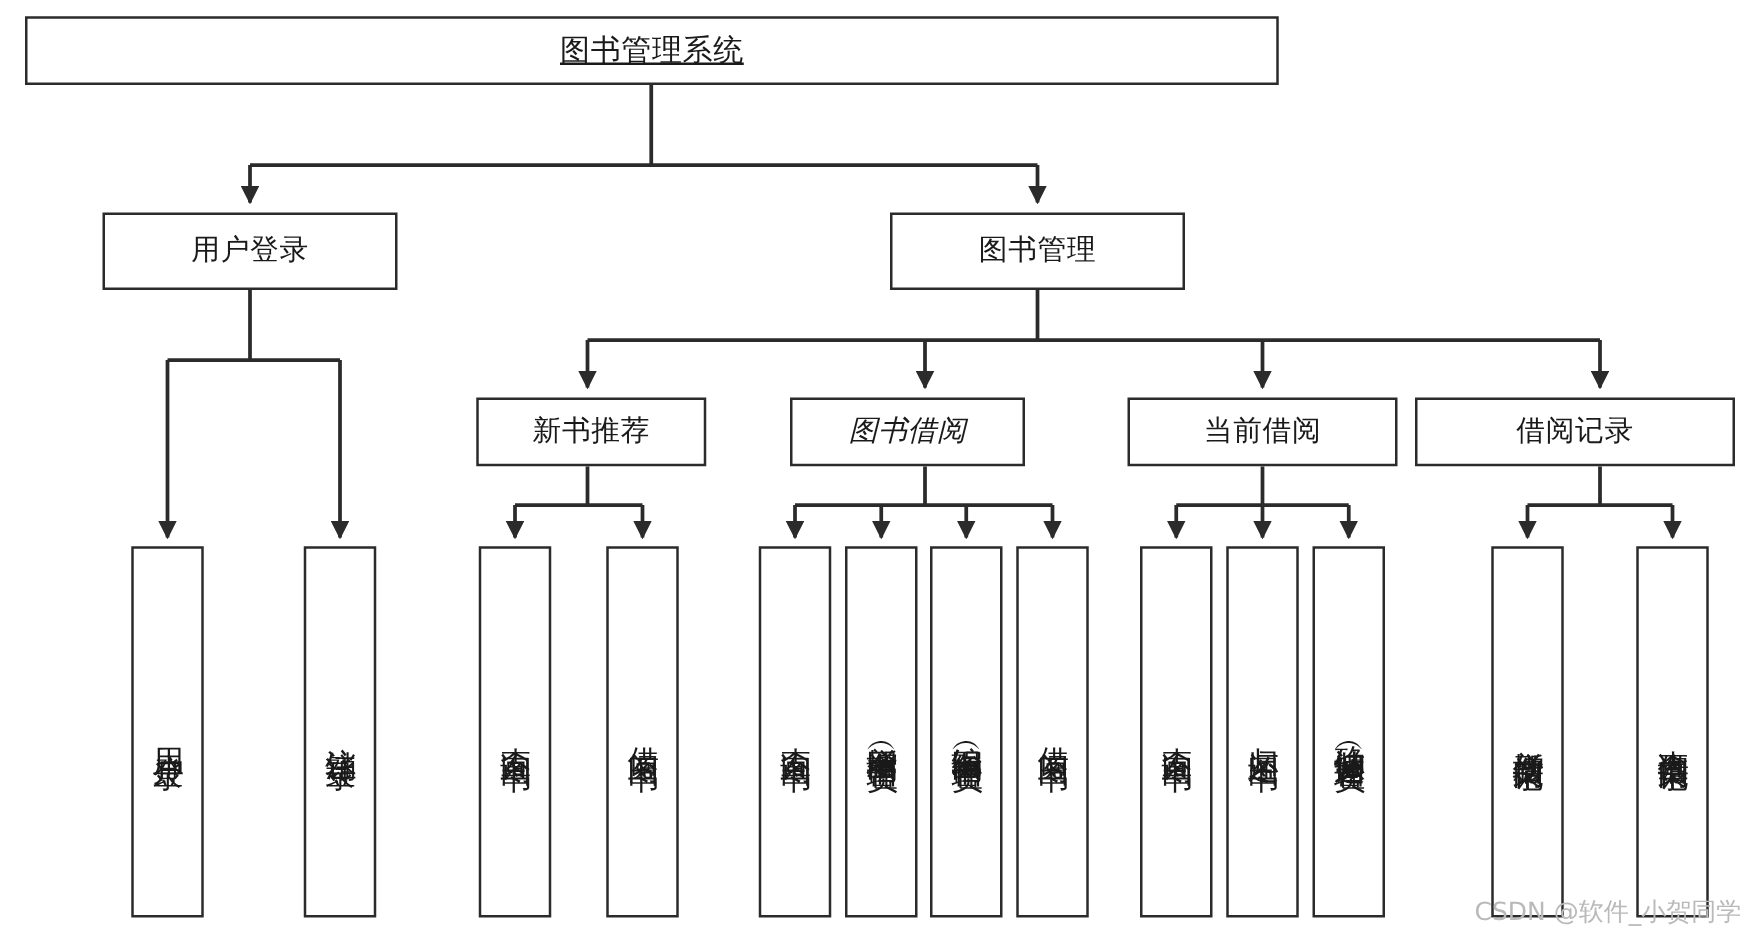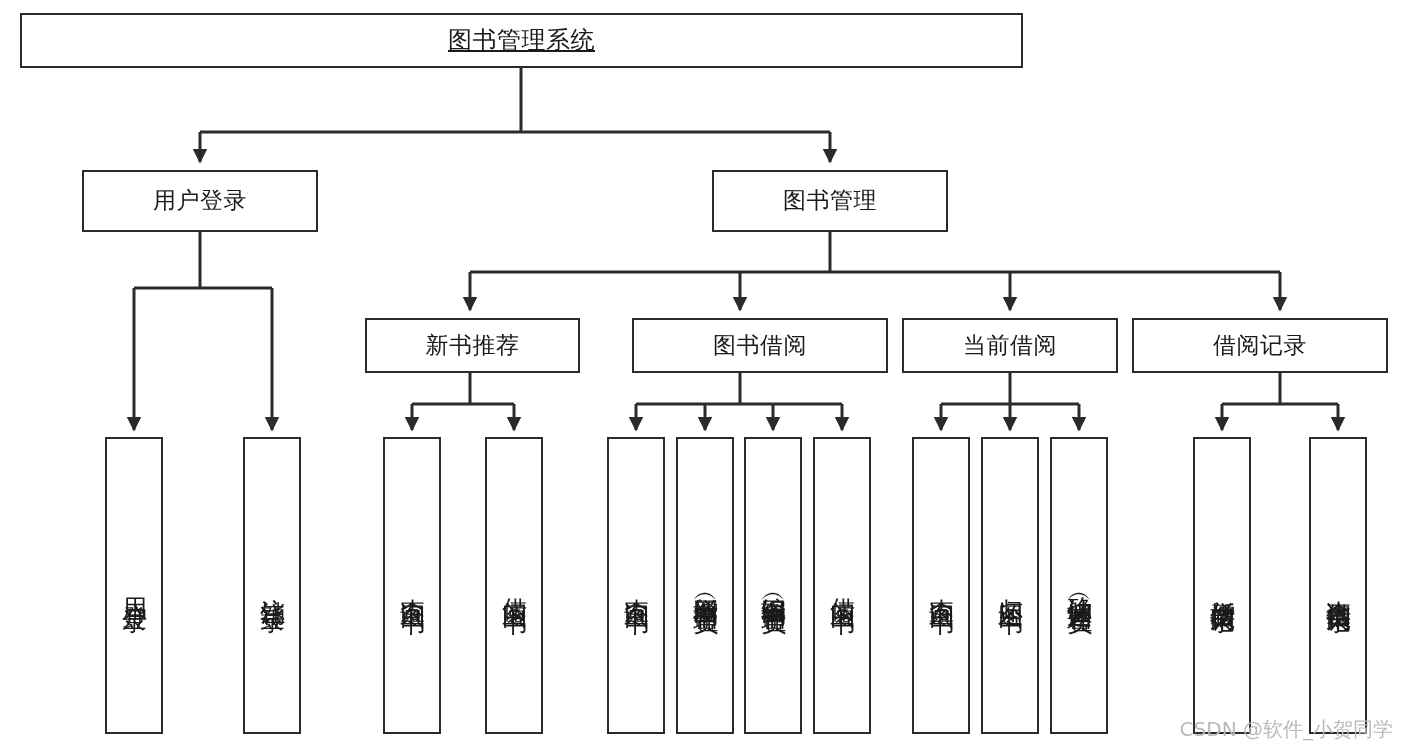--- a/index.html
+++ b/index.html
@@ -122,24 +122,24 @@
     <span class="label">图书管理系统</span>
   </div>
 
   <div class="node h-node" style="left:82px;top:170px;width:236px;height:62px;">
     <span class="label">用户登录</span>
   </div>
   <div class="node h-node" style="left:712px;top:170px;width:236px;height:62px;">
     <span class="label">图书管理</span>
   </div>
 
-  <div class="node h-node" style="left:365px;top:318px;width:215px;height:55px;">
+  <div class="node h-node" style="left:381px;top:318px;width:184px;height:55px;">
     <span class="label">新书推荐</span>
   </div>
-  <div class="node h-node" style="left:632px;top:318px;width:256px;height:55px;">
+  <div class="node h-node" style="left:632px;top:318px;width:188px;height:55px;font-style:italic;">
     <span class="label">图书借阅</span>
   </div>
   <div class="node h-node" style="left:902px;top:318px;width:216px;height:55px;">
     <span class="label">当前借阅</span>
   </div>
   <div class="node h-node" style="left:1132px;top:318px;width:256px;height:55px;">
     <span class="label">借阅记录</span>
   </div>
 
   <div class="node v-node" style="left:105px;top:437px;width:58px;height:297px;">

